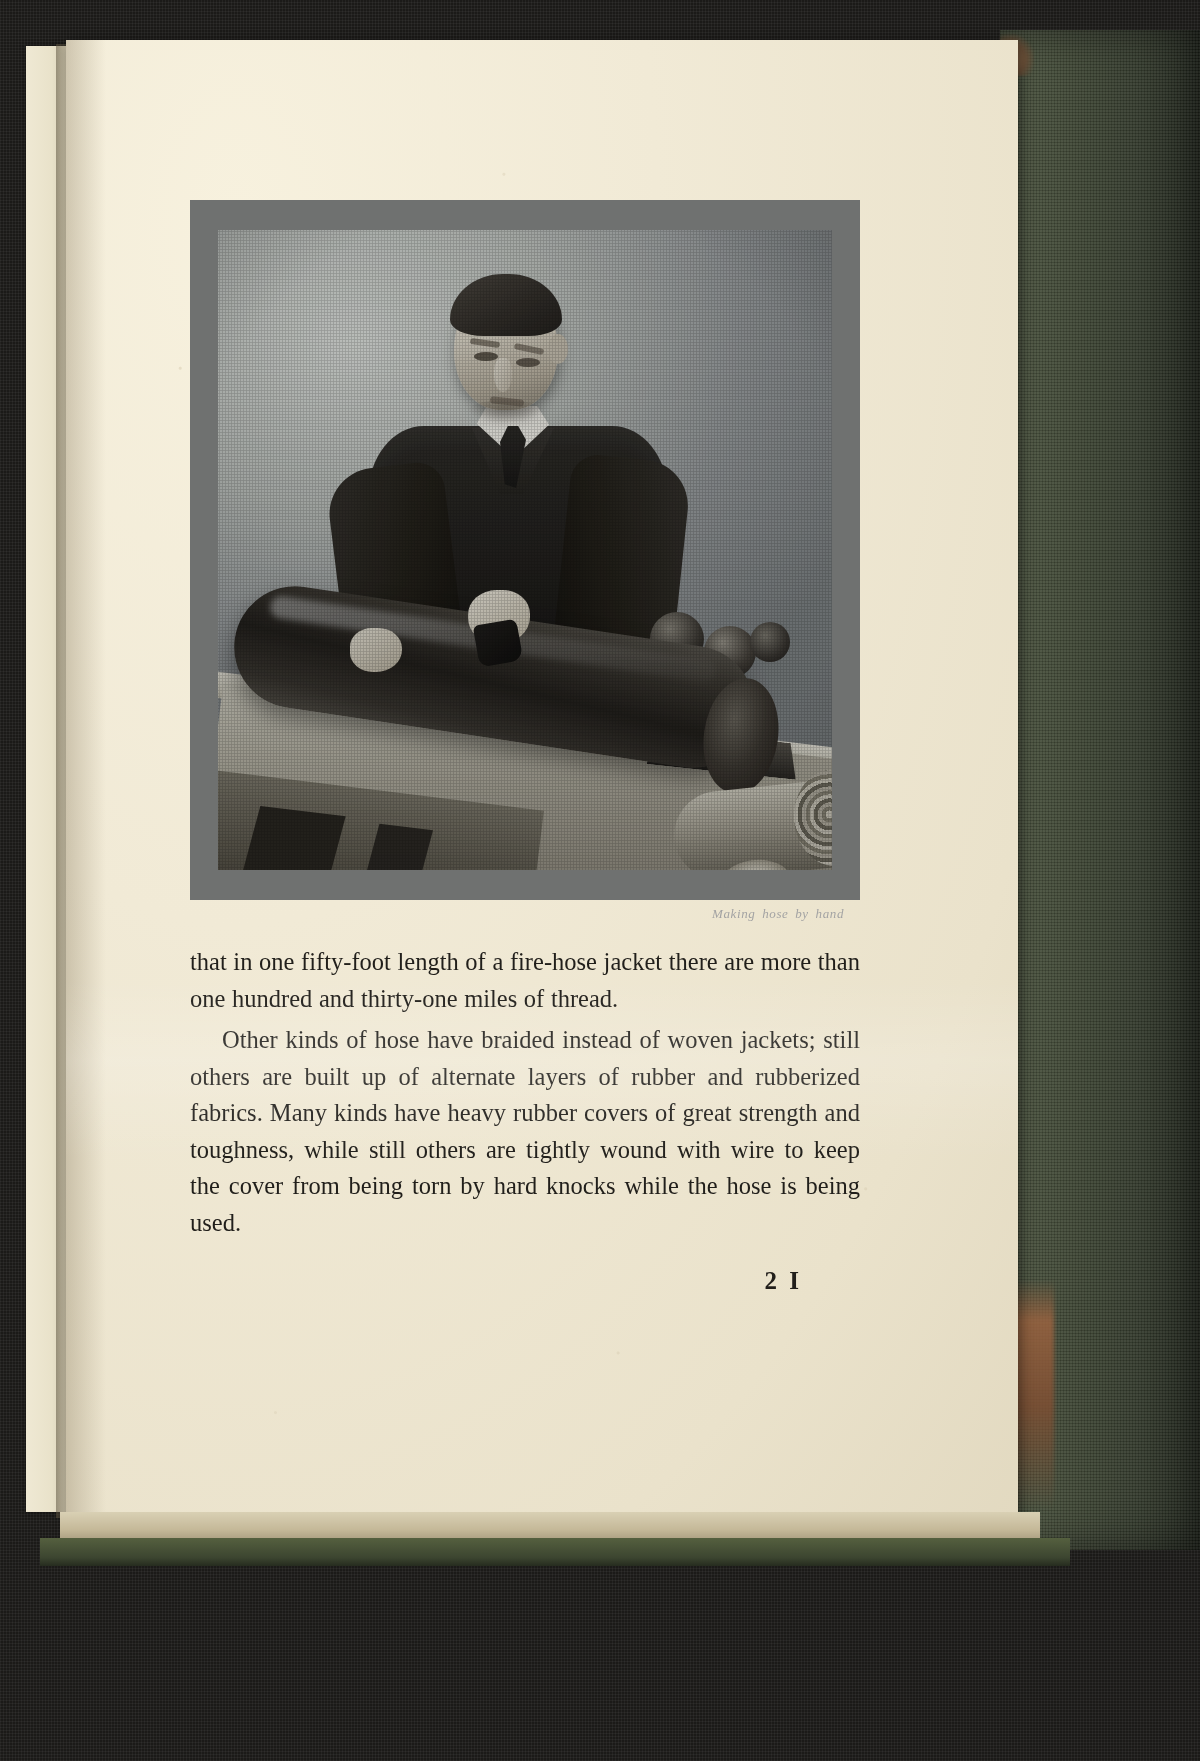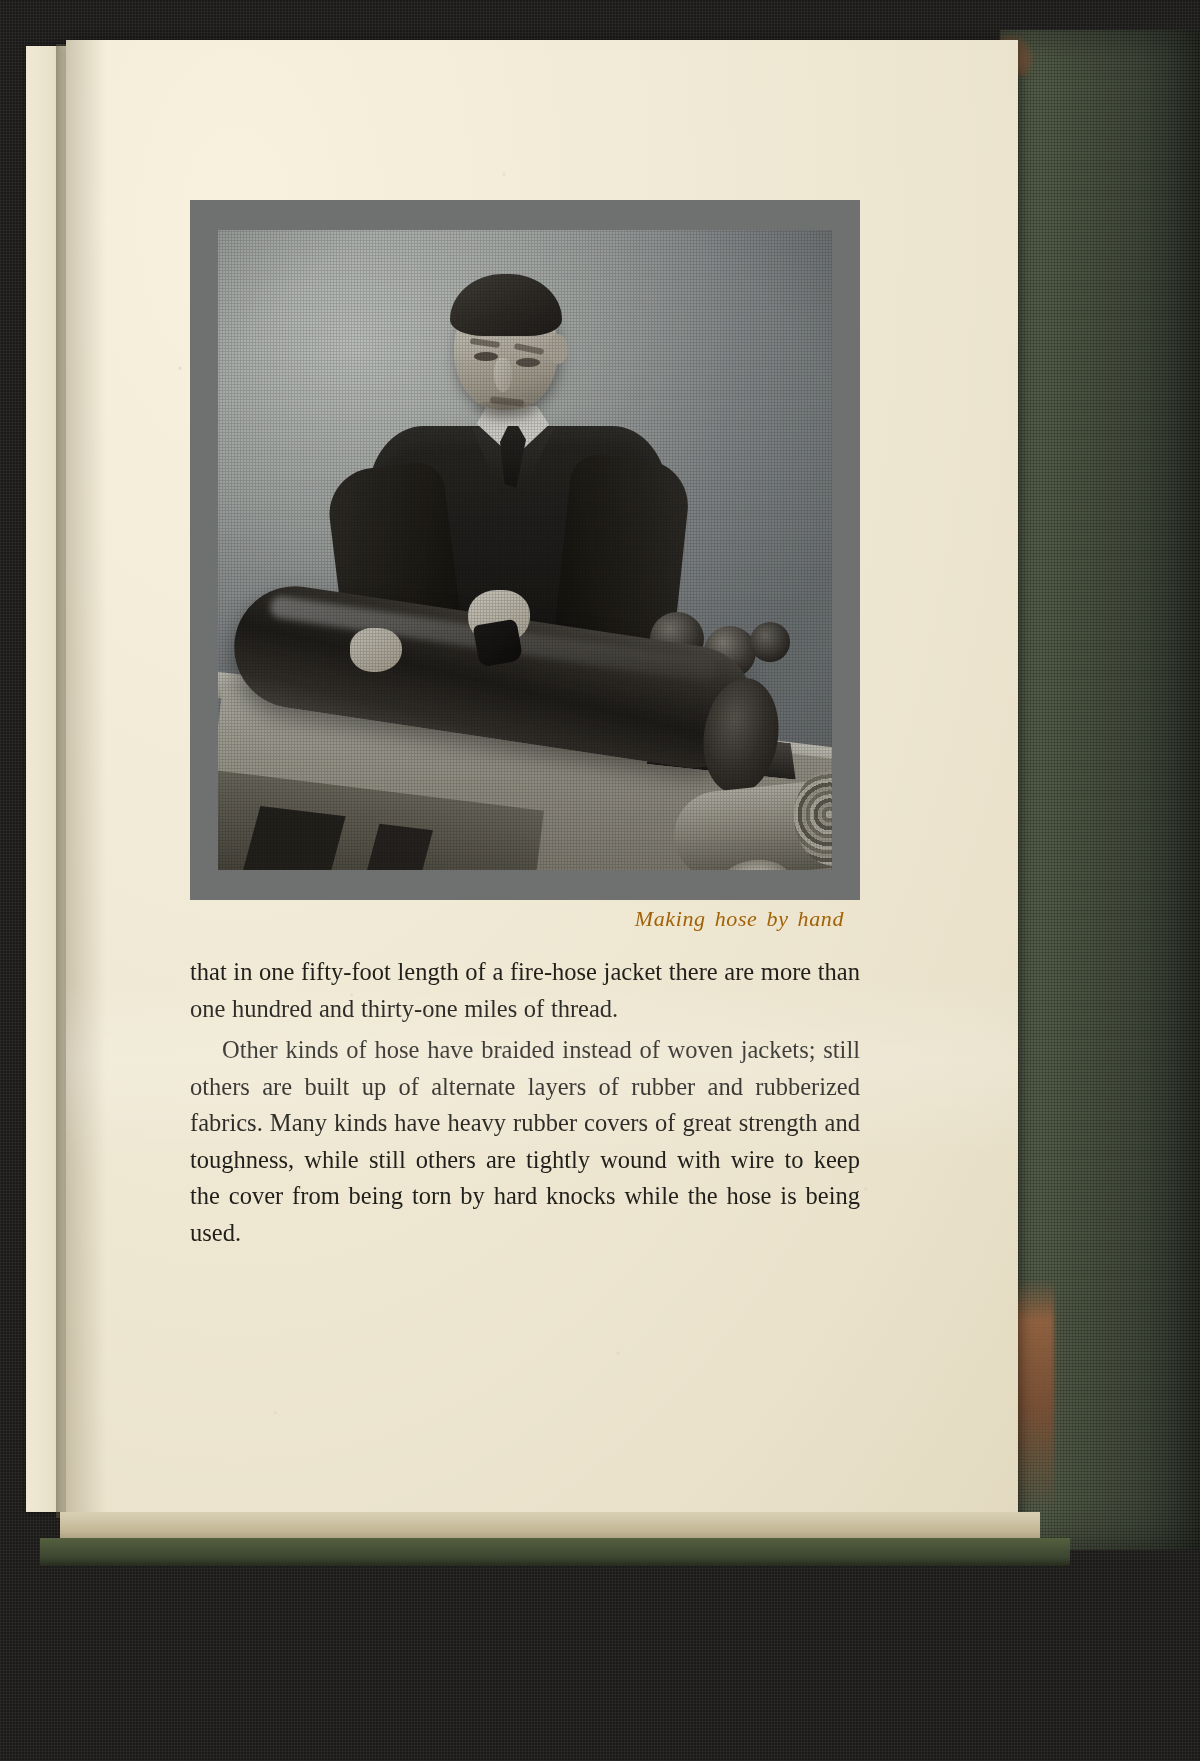--- a/index.html
+++ b/index.html
@@ -368,23 +368,23 @@
     pointer-events:none;
   }
 
   
   .caption {
     margin-top: 6px;
     text-align: right;
     padding-right: 16px;
     font-family: "Liberation Serif", serif;
     font-style: italic;
-    font-size: 22px;
+    font-size: 13px;
     letter-spacing: .6px;
-    color: #a16207;
+    color: #a3a3a3;
     word-spacing: 3px;
   }
 
   
   .body-text {
     margin-top: 22px;
     font-family: "Liberation Serif", serif;
     font-size: 24.5px;
     line-height: 36.5px;
     color: #211f1b;
@@ -486,16 +486,17 @@
       </div>
     </div>
 
     <div class="caption">Making hose by hand</div>
 
     <div class="body-text">
       <p>that in one fifty-foot length of a fire-hose jacket there are more than one hundred and thirty-one miles of thread.</p>
       <p class="indent">Other kinds of hose have braided instead of woven jackets; still others are built up of alternate layers of rubber and rubberized fabrics.  Many kinds have heavy rubber covers of great strength and toughness, while still others are tightly wound with wire to keep the cover from being torn by hard knocks while the hose is being used.</p>
     </div>
 
+    <div class="folio">2 I</div>
   </div>
 
   <div class="scan-glare"></div>
 </div>
 
 </body></html>

